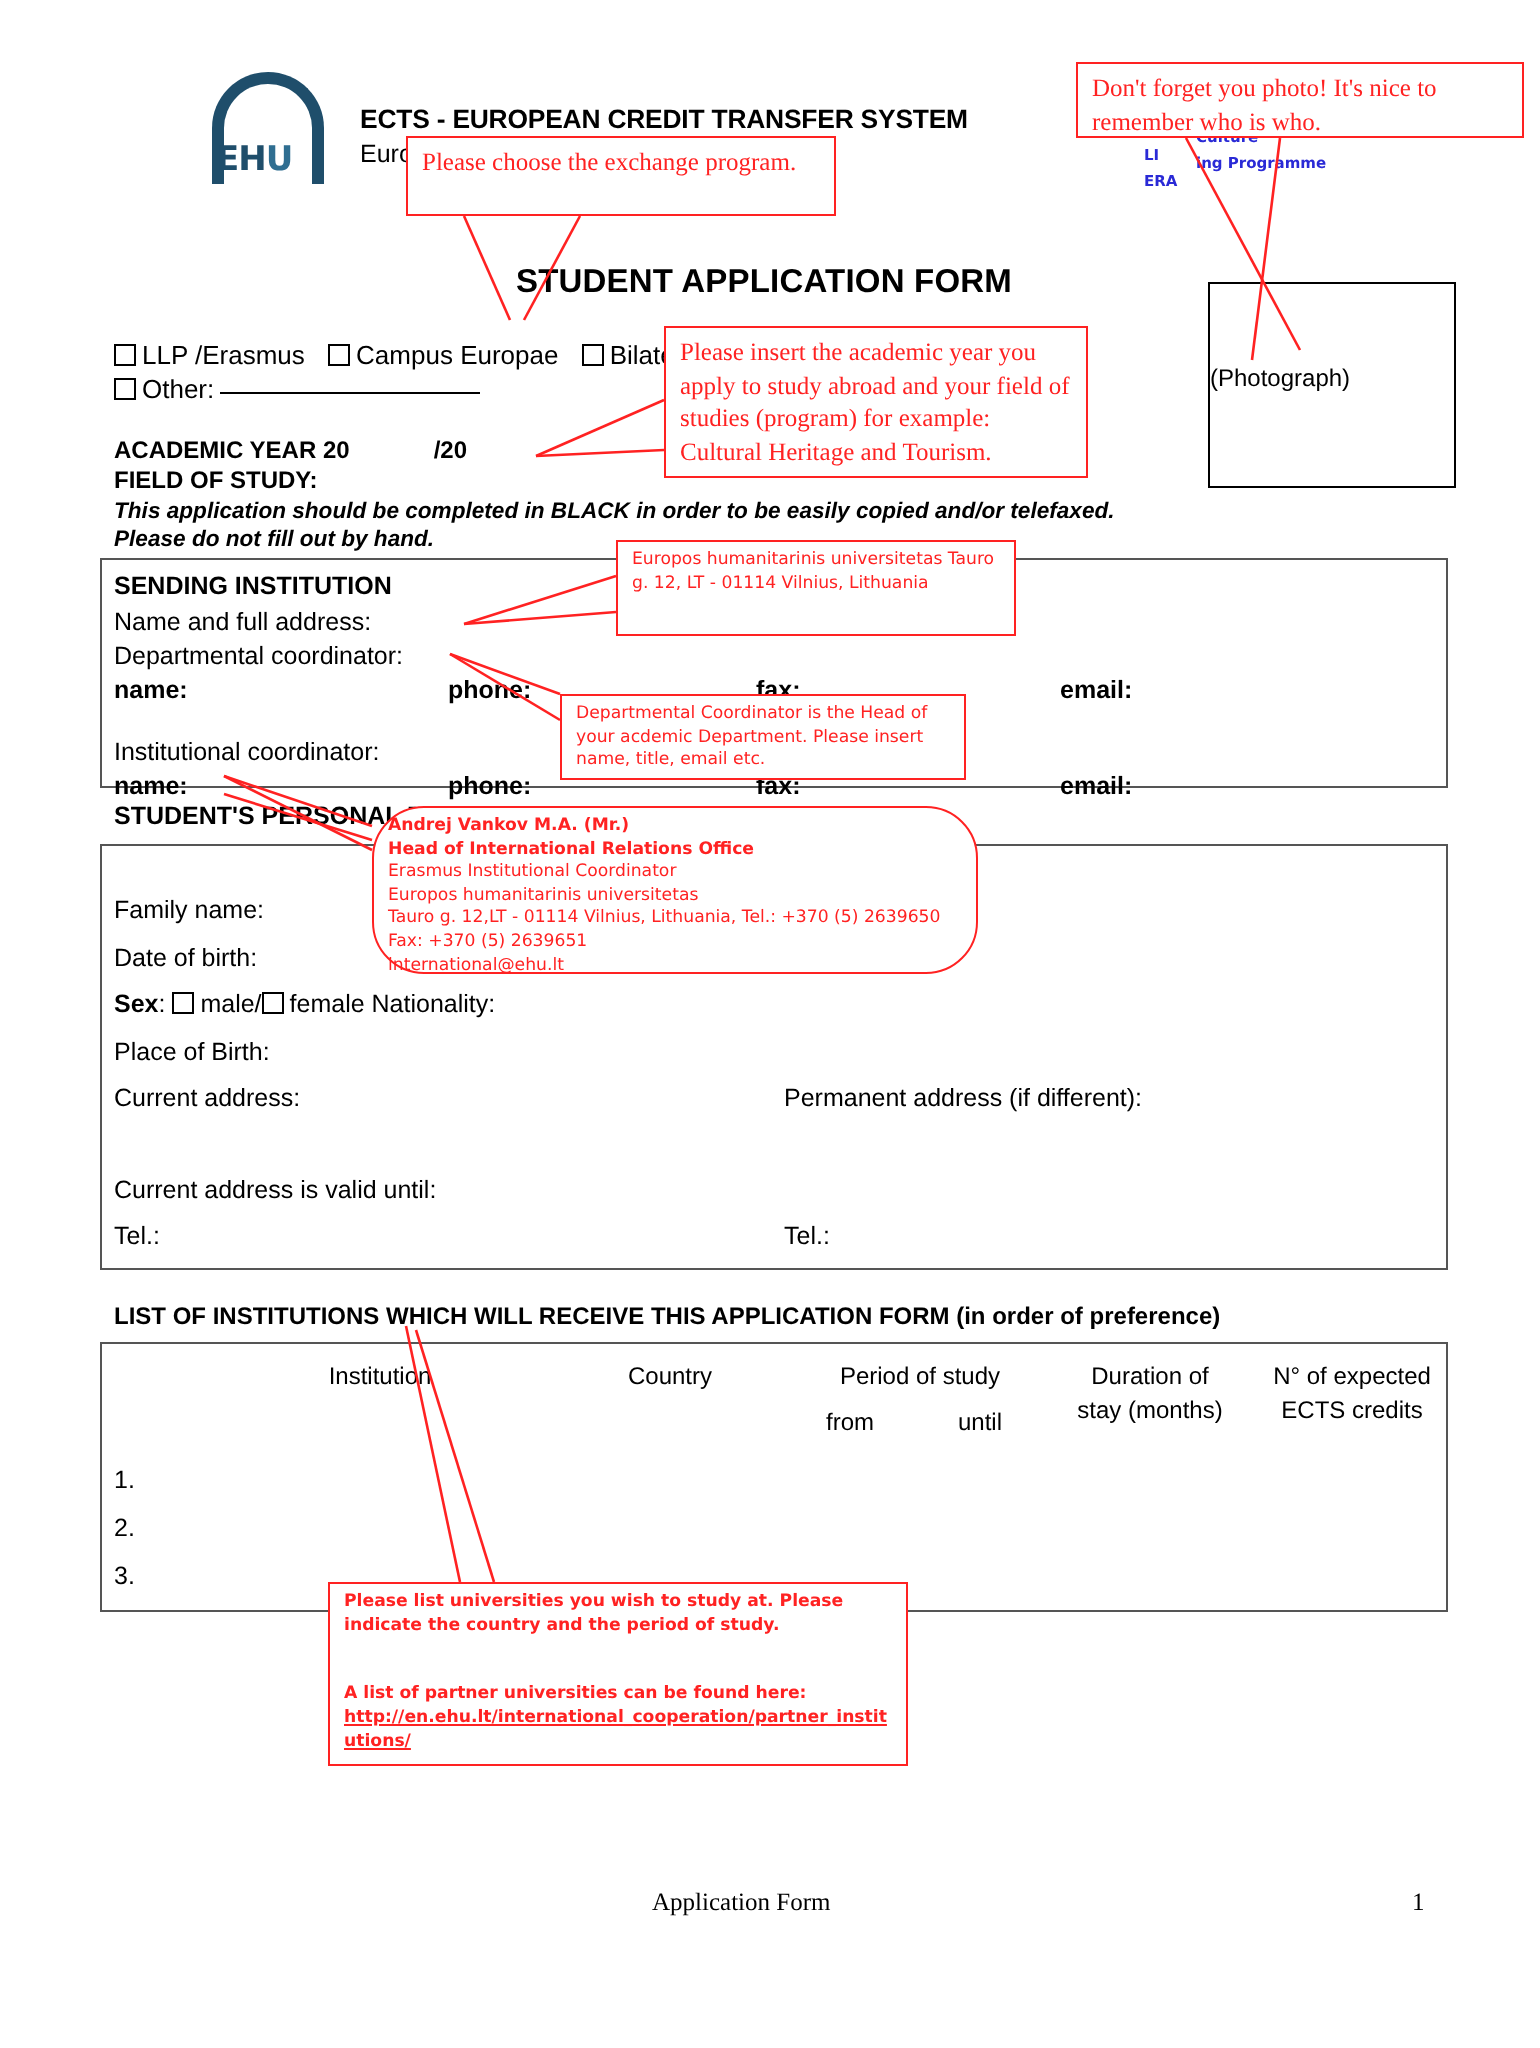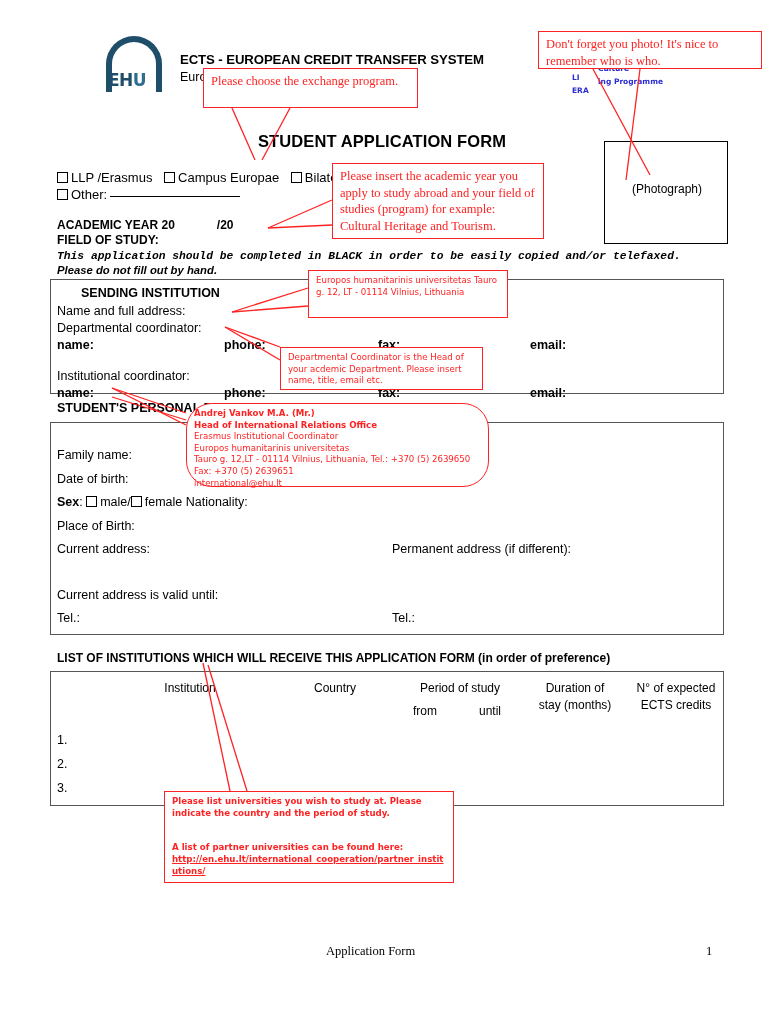--- a/index.html
+++ b/index.html
@@ -95,21 +95,20 @@
     position: absolute;
     left: 604px; top: 141px;
     width: 124px; height: 103px;
     border: 1px solid #000;
     box-sizing: border-box;
   }
   .photo-label {
     position: absolute;
     left: 0; top: 40px;
     width: 124px;
-    text-align: center;
     font-size: 12px;
   }
 
   
   .cb-row {
     position: absolute;
     left: 57px;
     font-size: 13px;
     white-space: nowrap;
   }
@@ -147,41 +146,41 @@
     font-size: 12px;
     font-weight: 700;
   }
   .note-italic {
     position: absolute;
     left: 57px;
     font-size: 11.3px;
     font-style: italic;
     font-weight: 600;
   }
-  .note-1 { top: 250px; font-family: Liberation Mono, monospace; }
+  .note-1 { top: 250px; }
   .note-2 { top: 264px; }
 
   
   .sec-box {
     position: absolute;
     border: 1.3px solid #555;
     box-sizing: border-box;
     background: transparent;
   }
   .sec-sending { left: 50px; top: 279px; width: 674px; height: 115px; }
   .sec-student { left: 50px; top: 422px; width: 674px; height: 213px; }
   .sec-table   { left: 50px; top: 671px; width: 674px; height: 135px; }
 
   .sec-head {
     position: absolute;
     font-size: 12.5px;
     font-weight: 700;
     white-space: nowrap;
   }
-  .sec-head-sending { left: 57px; top: 286px; margin-left: 24px; }
+  .sec-head-sending { left: 57px; top: 286px; }
   .sec-head-student { left: 57px; top: 401px; }
 
   .f-label {
     position: absolute;
     font-size: 12.5px;
     white-space: nowrap;
   }
   .f-label.b { font-weight: 700; }
 
   

